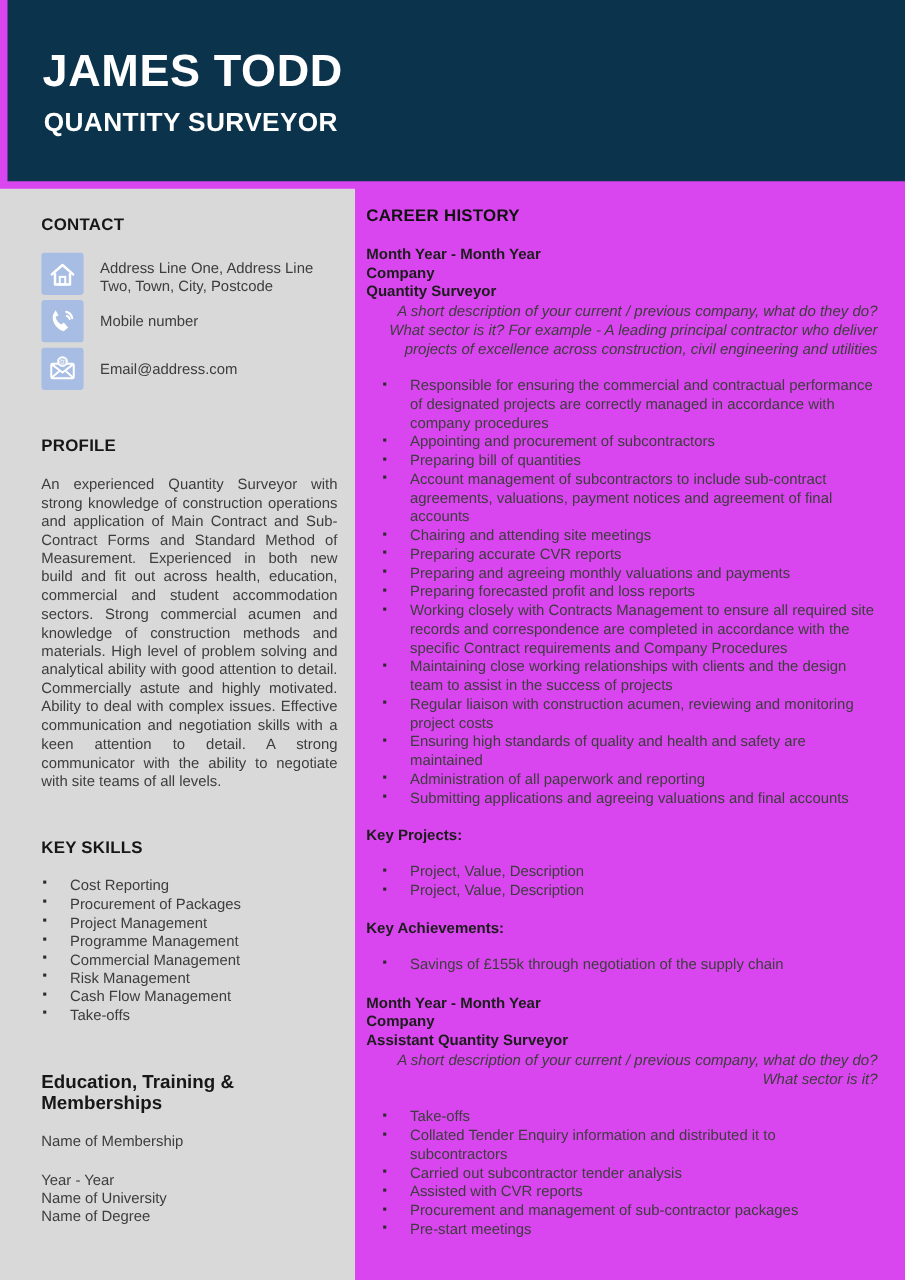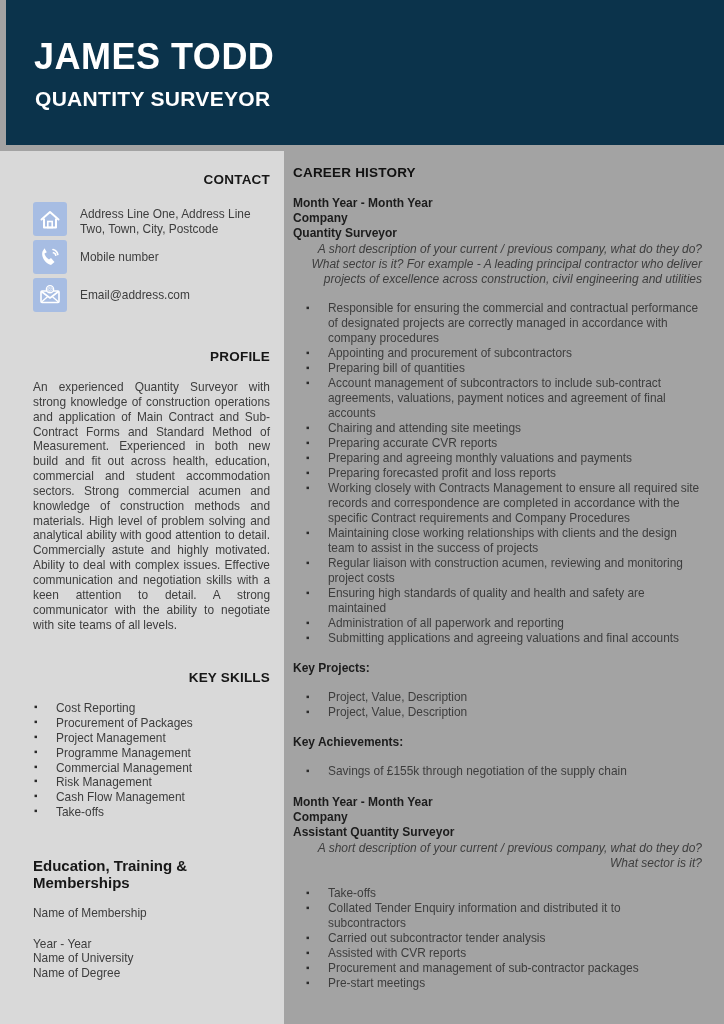--- a/index.html
+++ b/index.html
@@ -1,38 +1,38 @@
 <!DOCTYPE html>
 <html><head>
 <meta charset="utf-8">
 <style>
   html,body { margin:0; padding:0; background:#fff; }
   .page {
-    position:relative; width:724px; height:1024px; background:#a3a3a3;
+    position:relative; width:724px; height:1024px; background:#d946ef;
     font-family:"Liberation Sans", sans-serif; color:#3d3d3d; overflow:hidden;
   }
   
   .header-band {
     position:absolute; left:6px; top:0; width:718px; height:145px;
     background:#0b334b;
   }
   .person-name {
     position:absolute; left:28px; top:36px;
     font-size:36px; font-weight:bold; color:#fff; letter-spacing:0.5px;
   }
   .person-title {
     position:absolute; left:29px; top:87px;
     font-size:21px; font-weight:bold; color:#fff; letter-spacing:0.3px;
   }
   
   .sidebar {
     position:absolute; left:0; top:151px; width:284px; height:873px;
     background:#d9d9d9; box-sizing:border-box; padding:21px 14px 0 33px;
   }
-  .side-heading { font-size:13.5px; font-weight:bold; color:#171717; letter-spacing:0.2px;text-align:right; }
+  .side-heading { font-size:13.5px; font-weight:bold; color:#171717; letter-spacing:0.2px; }
   .contact-rows { margin-top:15px; }
   .contact-row { display:flex; align-items:center; gap:13px; margin-bottom:4px; min-height:34px; }
   .icon-tile { width:34px; height:34px; flex:0 0 34px; }
   .contact-text { font-size:11.9px; line-height:14.5px; }
   .profile-heading { margin-top:37px; }
   .profile-par {
     margin-top:16px; font-size:11.9px; line-height:14.85px;
     text-align:justify; color:#3d3d3d;
   }
   .skills-heading { margin-top:38px; }

